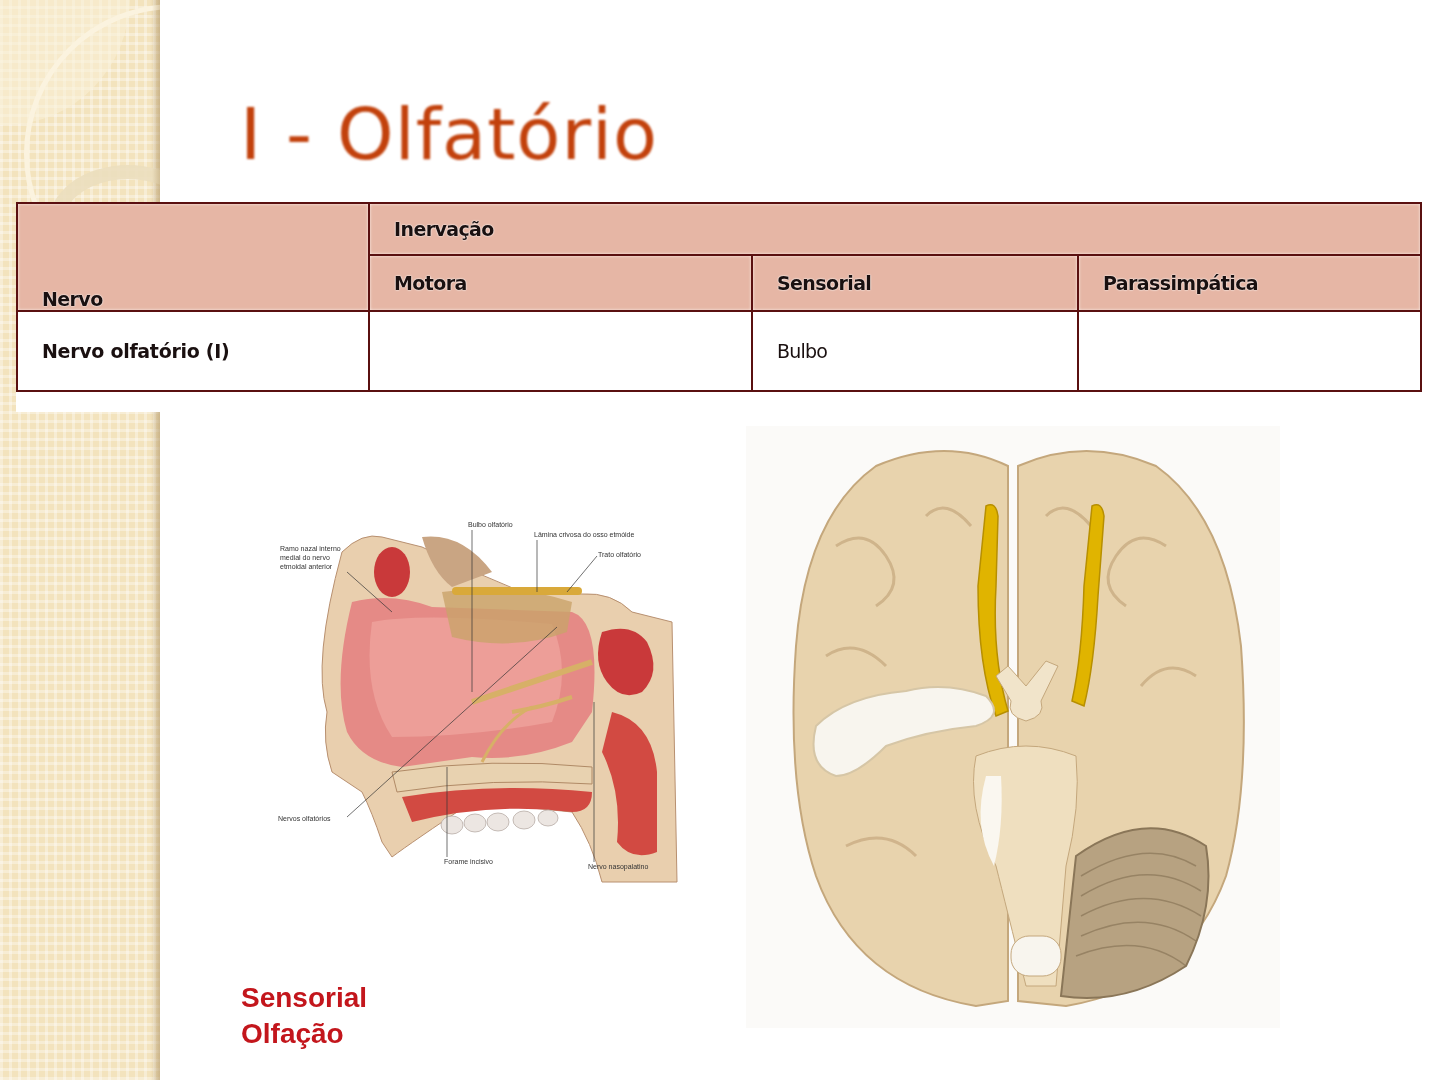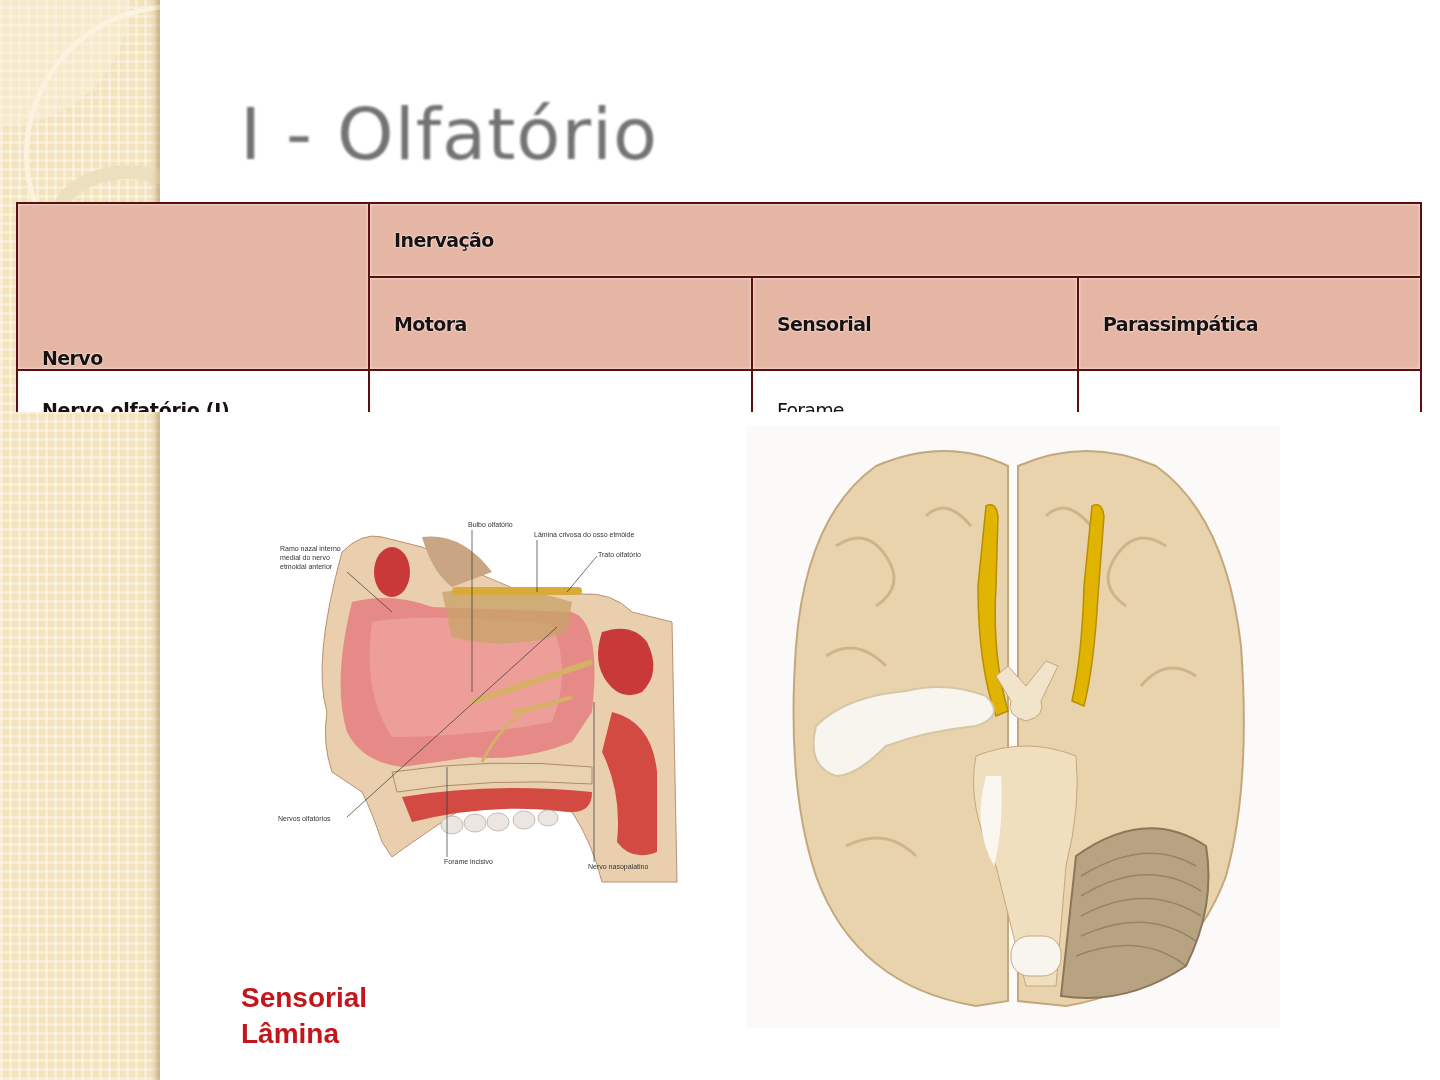--- a/index.html
+++ b/index.html
@@ -31,43 +31,43 @@
       border-radius: 50%; background: rgba(250,240,215,0.55);
     }
     .arc-small {
       position: absolute; left: 48px; top: 165px; width: 160px; height: 120px;
       border-radius: 50%; border: 14px solid rgba(235,222,190,0.9); box-sizing: border-box;
     }
     
     .title {
       position: absolute; left: 240px; top: 92px;
       font-family: "DejaVu Sans", sans-serif; font-size: 72px; font-weight: normal;
-      color: #737373; letter-spacing: 1px; filter: blur(0.8px); margin: 0; text-align: right;
+      color: #c2410c; letter-spacing: 1px; filter: blur(0.8px); margin: 0; text-align: right;
     }
     
     .table-wrap {
       position: absolute; left: 16px; top: 202px; width: 1406px; height: 210px;
       overflow: hidden; background: #fff;
     }
     table.nerve {
       border-collapse: collapse; width: 1404px; table-layout: fixed;
       font-family: "DejaVu Sans", sans-serif;
     }
     table.nerve th, table.nerve td {
       border: 2px solid #5a1010; text-align: left; vertical-align: middle;
       padding: 0 24px; box-sizing: border-box;
     }
     table.nerve thead th {
       background: #e6b6a5; color: #1a1010; font-weight: bold;
       font-size: 19px; letter-spacing: -0.6px;
       text-shadow: 0 0 1px #fff, 0 0 2px #fff;
       box-shadow: inset 0 0 3px rgba(255,255,255,0.8);
     }
-    .row-top th { height: 74px; }
-    .row-sub th { height: 93px; }
+    .row-top th { height: 52px; }
+    .row-sub th { height: 56px; }
     th.center { text-align: center; }
     table.nerve tbody td {
       height: 80px; font-size: 19px; color: #1a1010; background: #fff;
       padding-top: 0;
     }
     td.bold { font-weight: bold; letter-spacing: -0.3px; }
     td.light { letter-spacing: -0.8px; }
     
     .fig-nasal {
       position: absolute; left: 272px; top: 512px; width: 416px; height: 380px;
@@ -120,21 +120,21 @@
       <tr class="row-sub">
         <th>Motora</th>
         <th>Sensorial</th>
         <th>Parassimpática</th>
       </tr>
     </thead>
     <tbody>
       <tr>
         <td class="bold">Nervo olfatório (I)</td>
         <td></td>
-        <td class="light">Forame</td>
+        <td class="light">Bulbo</td>
         <td></td>
       </tr>
     </tbody>
   </table>
 </div>
 
 <div class="fig-nasal">
   <svg viewBox="0 0 416 380">
 
     <path d="M70 40 Q90 20 110 25 L150 35 Q200 60 250 80 L310 82 Q340 80 360 100 L400 110 L405 370 L330 370 Q320 330 300 300 L200 290 Q140 330 120 345 L110 330 Q100 300 90 280 L60 260 Q50 230 55 200 Q40 150 70 40 Z" fill="#e9cfae" stroke="#b89070" stroke-width="1"></path>
@@ -185,21 +185,21 @@
   <div class="lbl" style="left:196px;top:8px;">Bulbo olfatório</div>
   <div class="lbl" style="left:262px;top:18px;">Lâmina crivosa do osso etmóide</div>
   <div class="lbl" style="left:326px;top:38px;">Trato olfatório</div>
   <div class="lbl" style="left:6px;top:302px;">Nervos olfatórios</div>
   <div class="lbl" style="left:172px;top:345px;">Forame incisivo</div>
   <div class="lbl" style="left:316px;top:350px;">Nervo nasopalatino</div>
 </div>
 
 <div class="caption">
   <div>Sensorial</div>
-  <div>Lâmina</div>
+  <div>Olfação</div>
 </div>
 
 <div class="fig-brain">
   <svg viewBox="0 0 534 602">
 
     <path d="M262 40 Q200 10 130 40 Q60 90 50 220 Q40 360 70 450 Q110 560 230 580 L262 575 Z" fill="#e8d3ad" stroke="#c4a77c" stroke-width="2"></path>
     <path d="M272 40 Q340 10 410 40 Q480 90 495 220 Q505 360 480 450 Q440 560 320 580 L272 575 Z" fill="#e8d3ad" stroke="#c4a77c" stroke-width="2"></path>
 
     <g stroke="#c9ad83" stroke-width="3" fill="none" opacity="0.8">
       <path d="M90 120 Q120 100 140 130 Q160 160 130 180"></path>

